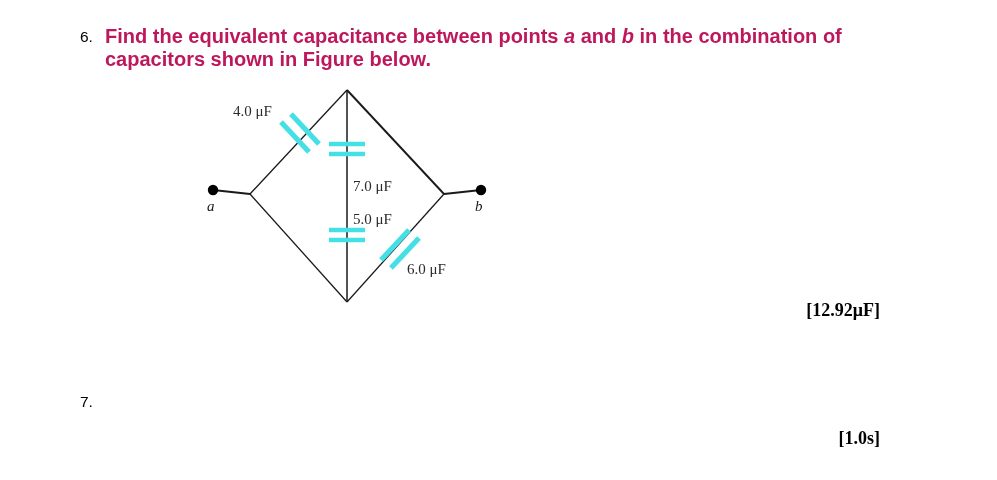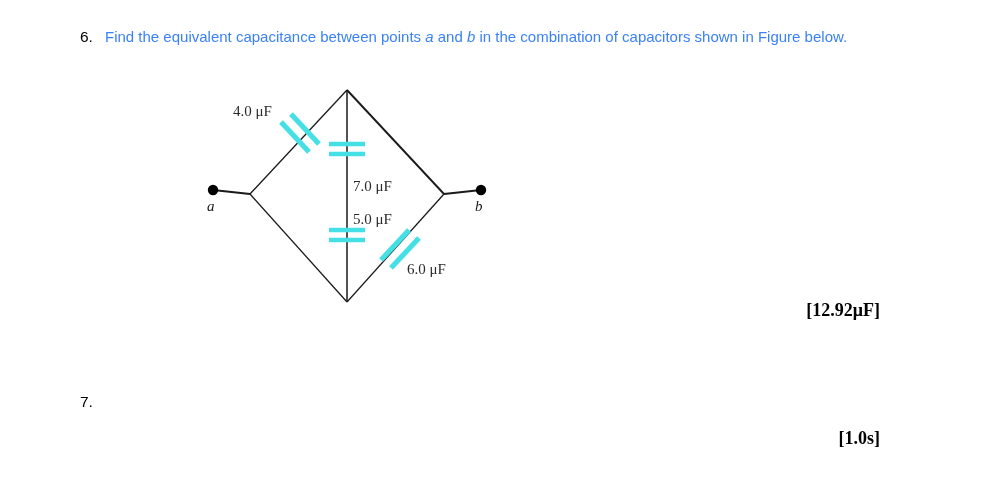--- a/index.html
+++ b/index.html
@@ -24,23 +24,24 @@
     align-items: flex-start;
   }
   .q-num {
     width: 25px;
     flex: 0 0 25px;
     font-size: 15.5px;
     line-height: 23px;
     color: #000;
   }
   .q-body {
-    font-size: 15px;
+    font-size: 20px;
     line-height: 23px;
-    color: #3b82f6;
+    color: #be185d;
+    font-weight: bold;
   }
   .q-body .it {
     font-style: italic;
   }
 
   #q6 { left: 80px; top: 25px; width: 800px; }
   #q7 { left: 80px; top: 390px; width: 820px; }
 
   
   .answer {

